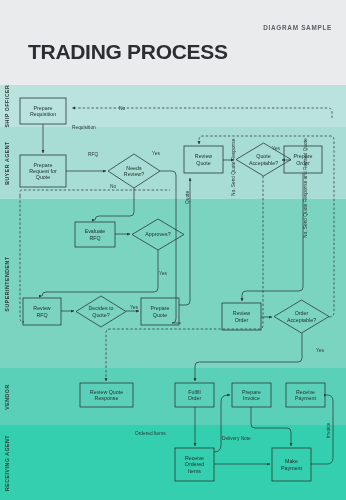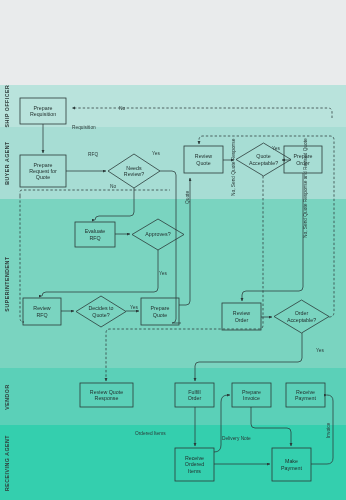--- a/index.html
+++ b/index.html
@@ -18,20 +18,24 @@
   .ln{fill:none;stroke:#2b3a39;stroke-width:.75;}
   .dash{fill:none;stroke:#2b3a39;stroke-width:.75;stroke-dasharray:2.4 2;}
   .nlbl{font-family:"Liberation Sans",sans-serif;font-size:5.3px;fill:#23312f;text-anchor:middle;}
   .elbl{font-family:"Liberation Sans",sans-serif;font-size:4.8px;fill:#2b3a39;}
 </style>
 </head>
 <body>
 
 <div id="root">
 
+  <div id="header">
+    <div id="sample">DIAGRAM SAMPLE</div>
+    <div id="title">TRADING PROCESS</div>
+  </div>
 
   <div id="lanes-layer">
       <div class="lane" style="top: 85px; height: 42px; background: rgb(185, 227, 220);"></div>
       <div class="lane" style="top: 127px; height: 72px; background: rgb(167, 221, 212);"></div>
       <div class="lane" style="top: 199px; height: 169px; background: rgb(122, 212, 192);"></div>
       <div class="lane" style="top: 368px; height: 57px; background: rgb(91, 208, 184);"></div>
       <div class="lane" style="top: 425px; height: 75px; background: rgb(52, 207, 174);"></div>
     </div>
   <div id="labels-layer">
       <div class="lanelabel" style="top: 85px; height: 42px;">

